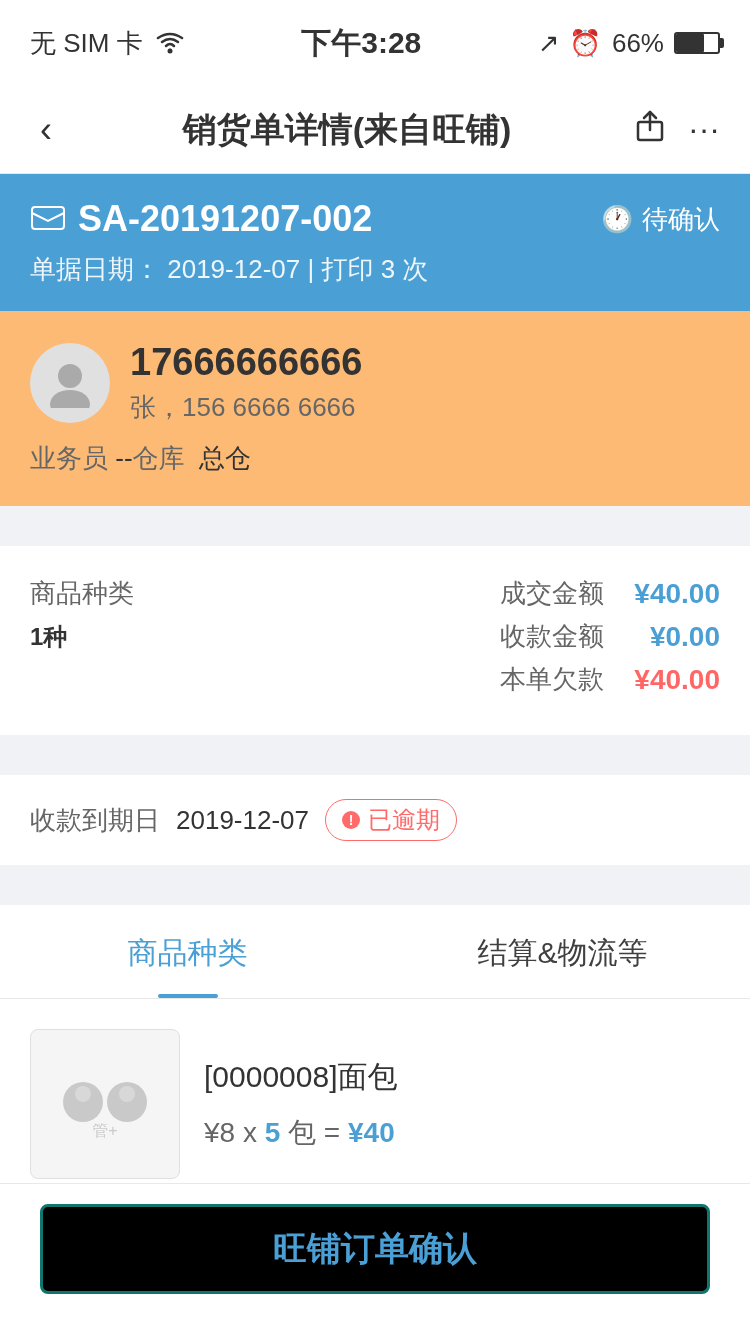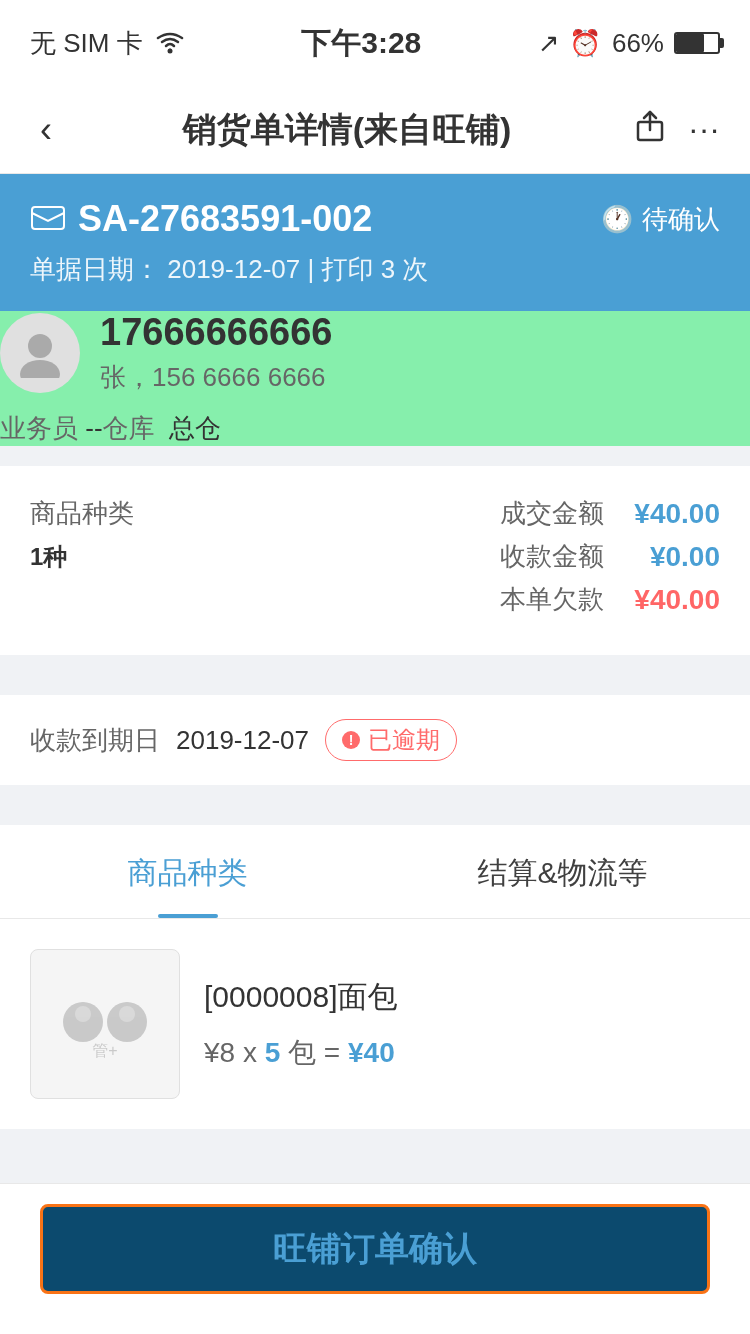--- a/index.html
+++ b/index.html
@@ -125,21 +125,23 @@
       color: #fff;
       font-size: 26px;
     }
     .order-date {
       color: rgba(255,255,255,0.9);
       font-size: 26px;
     }
 
     
     .customer-section {
-      background: #86efac;
+      background: #fdba74;
+      margin-bottom: 20px;
+      padding: 30px;
     }
     .customer-top {
       display: flex;
       align-items: center;
       gap: 20px;
       margin-bottom: 16px;
     }
     .avatar {
       width: 80px;
       height: 80px;
@@ -347,23 +349,23 @@
       bottom: 0;
       left: 0;
       width: 750px;
       background: #fff;
       padding: 20px 40px 40px;
       border-top: 1px solid #e8e8e8;
     }
     .confirm-btn {
       width: 100%;
       height: 90px;
-      border: 3px solid #f97316;
+      border: 3px solid #0f766e;
       border-radius: 8px;
-      background: #0c4a6e;
+      background: #000000;
       color: #4a9fd4;
       font-size: 34px;
       font-weight: 600;
       cursor: pointer;
       display: flex;
       align-items: center;
       justify-content: center;
     }
 
     .divider {
@@ -415,21 +417,21 @@
 
 <div class="header-card">
   <div class="header-top">
     <div class="order-id">
       <span>
         <svg width="36" height="28" viewBox="0 0 36 28">
           <rect x="2" y="4" width="32" height="22" rx="3" stroke="white" stroke-width="2" fill="none"></rect>
           <path d="M2 10 L18 18 L34 10" stroke="white" stroke-width="2" fill="none"></path>
         </svg>
       </span>
-      <span>SA-27683591-002</span>
+      <span>SA-20191207-002</span>
     </div>
     <div class="status-badge">
       <span>🕐</span>
       <span>待确认</span>
     </div>
   </div>
   <div class="order-date">
     <span>单据日期：</span>
     <span>2019-12-07</span>
     <span>| 打印 3 次</span>

